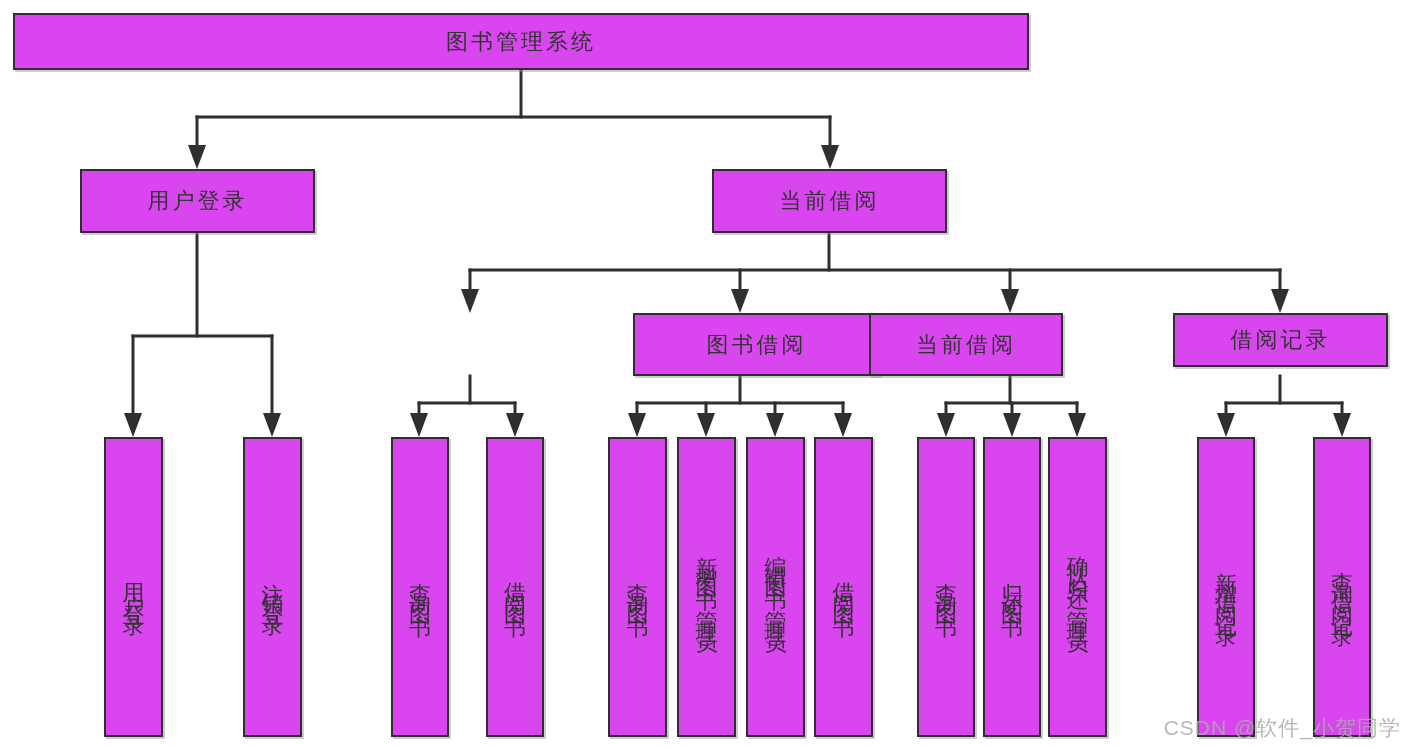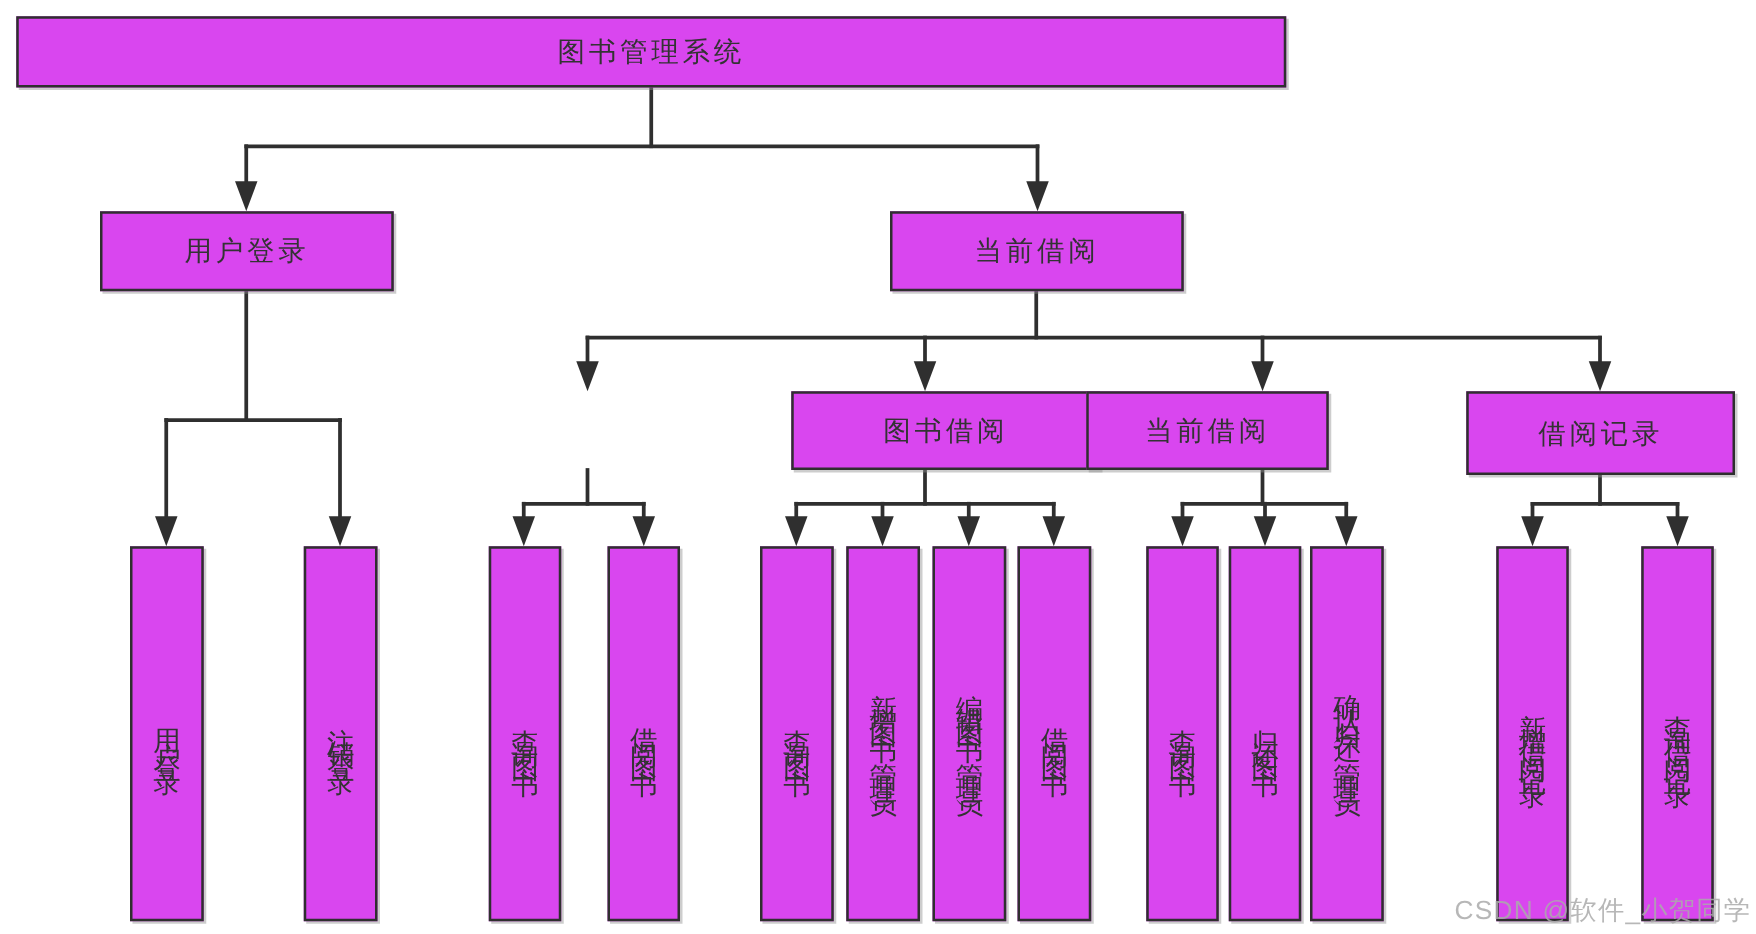--- a/index.html
+++ b/index.html
@@ -100,21 +100,21 @@
       <polygon points="1333,413 1351,413 1342,437" fill="#2f2f2f"></polygon>
     </svg>
 
   <div class="box hbox" style="left:13px;top:13px;width:1016px;height:57px">图书管理系统</div>
 
   <div class="box hbox" style="left:80px;top:169px;width:235px;height:64px">用户登录</div>
   <div class="box hbox" style="left:712px;top:169px;width:235px;height:64px">当前借阅</div>
 
   <div class="box hbox" style="left:633px;top:313px;width:247px;height:63px">图书借阅</div>
   <div class="box hbox" style="left:869px;top:313px;width:194px;height:63px">当前借阅</div>
-  <div class="box hbox" style="left:1173px;top:313px;width:215px;height:67px">借阅记录</div>
+  <div class="box hbox" style="left:1173px;top:313px;width:215px;height:54px">借阅记录</div>
 
   <div class="box vbox" style="left:104px;top:437px;width:59px;height:300px">用户登录</div>
   <div class="box vbox" style="left:243px;top:437px;width:59px;height:300px">注销登录</div>
 
   <div class="box vbox" style="left:391px;top:437px;width:58px;height:300px">查询图书</div>
   <div class="box vbox" style="left:486px;top:437px;width:58px;height:300px">借阅图书</div>
 
   <div class="box vbox" style="left:608px;top:437px;width:59px;height:300px">查询图书</div>
   <div class="box vbox" style="left:677px;top:437px;width:59px;height:300px">新增图书（管理员）</div>
   <div class="box vbox" style="left:746px;top:437px;width:59px;height:300px">编辑图书（管理员）</div>

